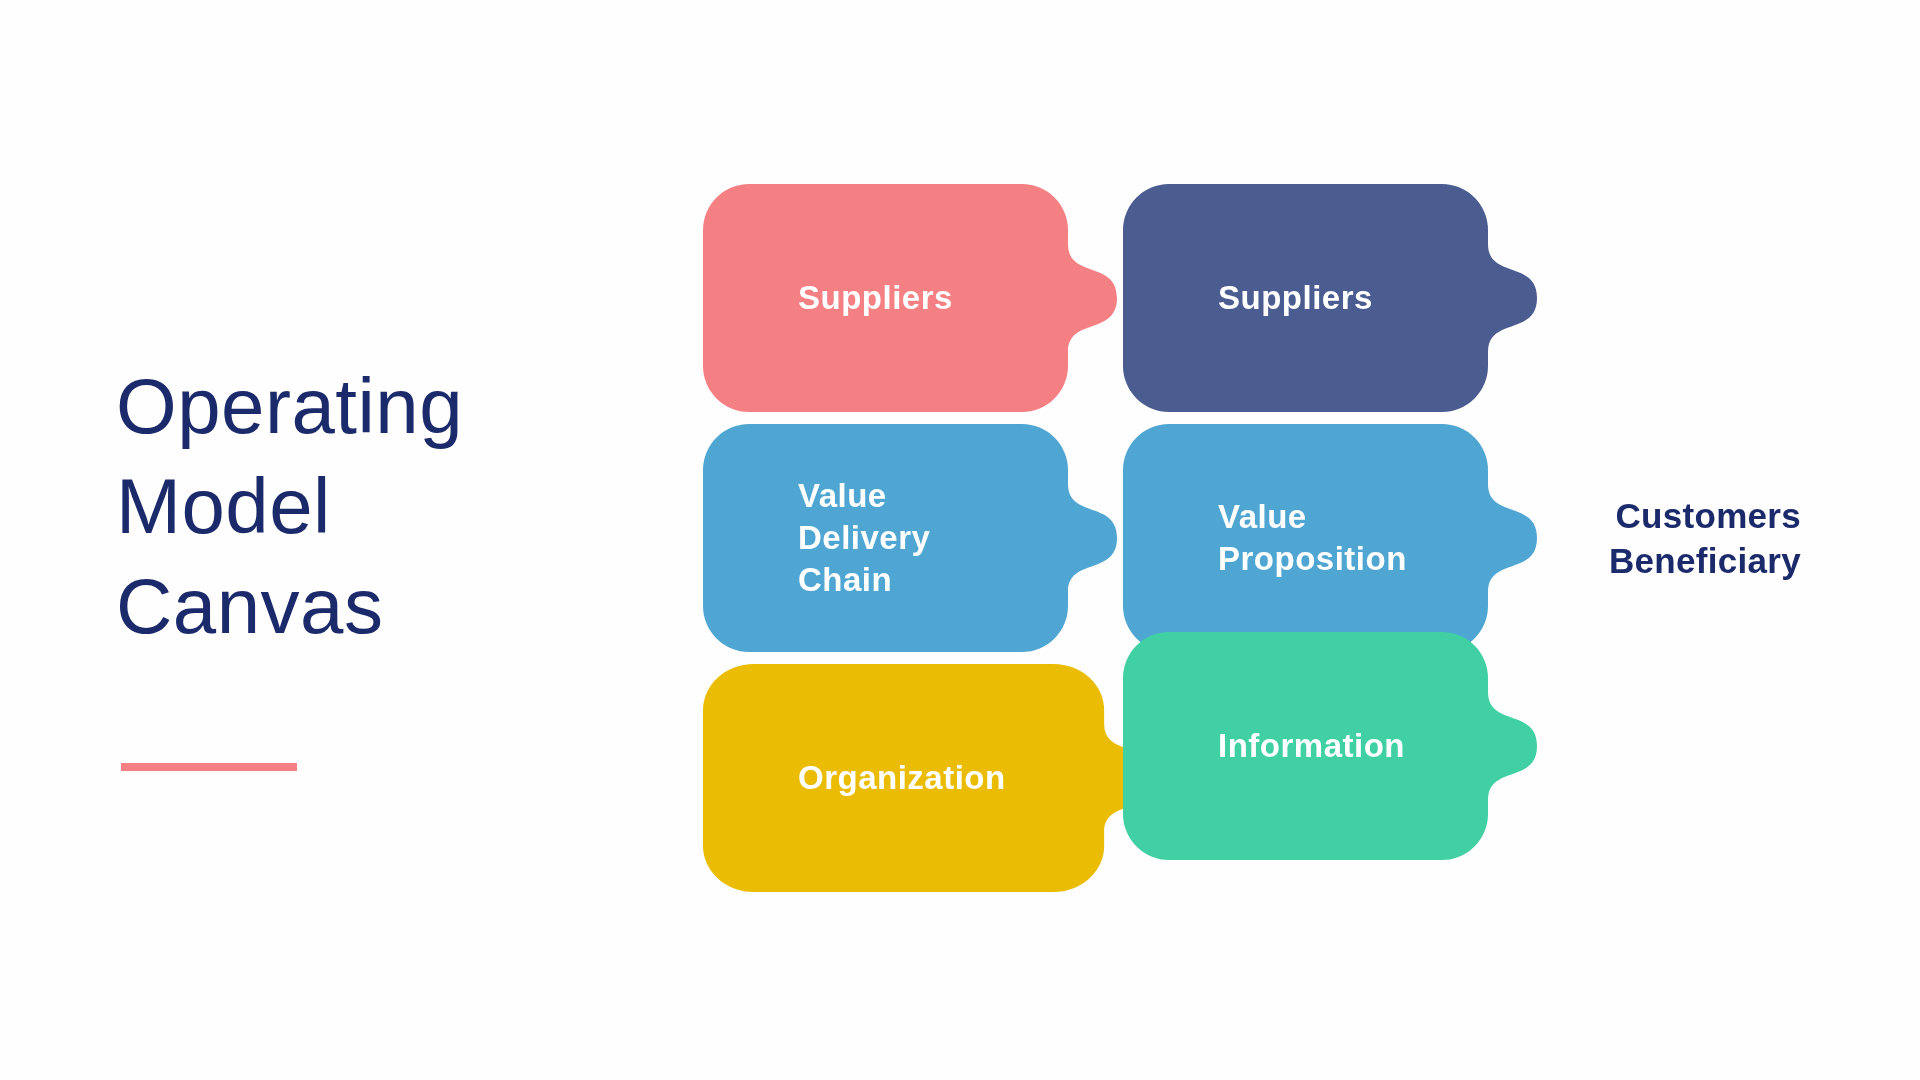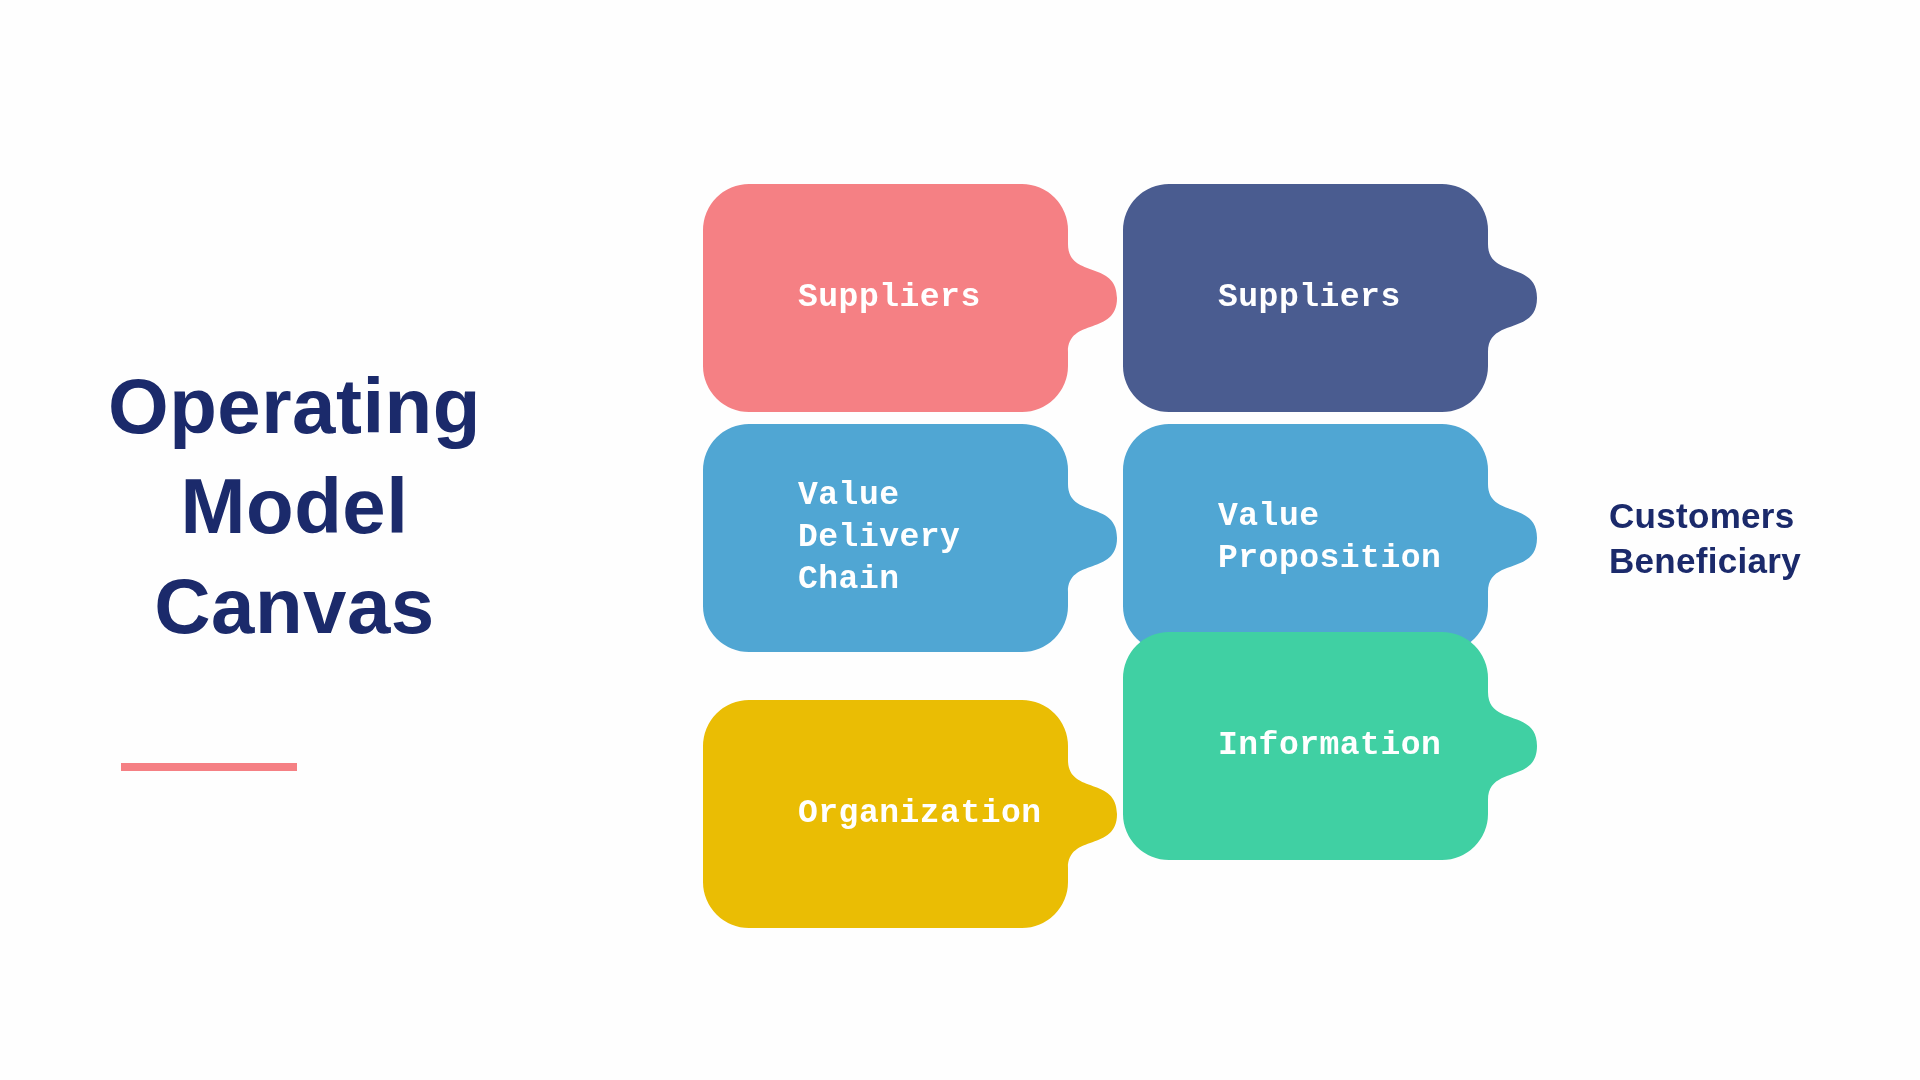--- a/index.html
+++ b/index.html
@@ -11,28 +11,27 @@
     position: relative;
     width: 1920px;
     height: 1080px;
     overflow: hidden;
     background: #FEFEFE;
   }
 
   
   .title {
     position: absolute;
-    left: 108px;
+    left: 116px;
     top: 356px;
     font-size: 78px;
     line-height: 100px;
-    font-weight: bold;
+    font-weight: normal;
     white-space: pre-line;
     letter-spacing: 0.5px;
-    text-align: center;
   }
   .subtitle {
     position: absolute;
     left: 120px;
     top: 658px;
     font-size: 29px;
     line-height: 36px;
     white-space: pre-line;
     letter-spacing: 0.3px;
   }
@@ -57,34 +56,33 @@
     height: 100%;
     display: block;
   }
   .block .label-wrap {
     position: absolute;
     inset: 0;
     display: flex;
     align-items: center;
     padding-left: 95px;
     box-sizing: border-box;
-    font-family: Liberation Mono, monospace;
   }
   .block .block-label {
     font-size: 33px;
     line-height: 42px;
     font-weight: bold;
     white-space: pre-line;
     letter-spacing: 0.5px;
   }
   .b0 { left: 703px;  top: 184px; }
   .b1 { left: 1123px; top: 184px; }
   .b2 { left: 703px;  top: 424px; }
   .b3 { left: 1123px; top: 424px; }
-  .b4 { left: 703px;  top: 700px; }
+  .b4 { left: 703px;  top: 664px; padding-left: 41px; }
   .b5 { left: 1123px; top: 632px; }
 
   
   .side-label {
     position: absolute;
     left: 1609px;
     top: 493px;
     font-size: 35px;
     line-height: 45px;
     font-weight: bold;
@@ -154,16 +152,16 @@
 
   <div class="block b5">
     <svg viewBox="0 0 414 228" preserveAspectRatio="none" aria-hidden="true">
       <path d="M46 0 H319 A46 46 0 0 1 365 46 V60 C365 95 414 76 414 114 C414 152 365 133 365 168 V182 A46 46 0 0 1 319 228 H46 A46 46 0 0 1 0 182 V46 A46 46 0 0 1 46 0 Z" fill="#40D0A3"></path>
     </svg>
     <div class="label-wrap">
       <span class="block-label" style="color: rgb(255, 255, 255);">Information</span>
     </div>
   </div>
 
-  <div class="side-label" style="color: rgb(27, 42, 107);">Customers
+  <div class="side-label" style="color: rgb(27, 42, 107); text-align: right;">Customers
 Beneficiary</div>
 
 </div>
 
 </body></html>

